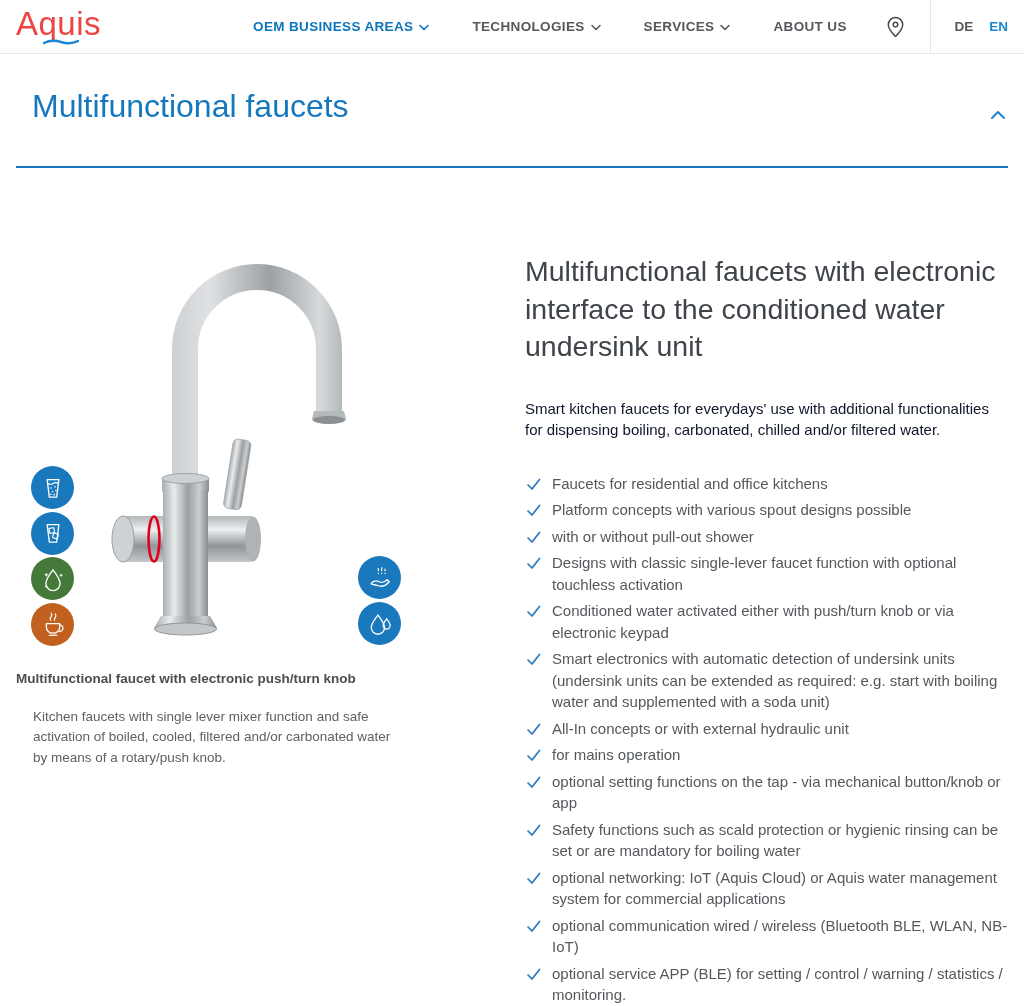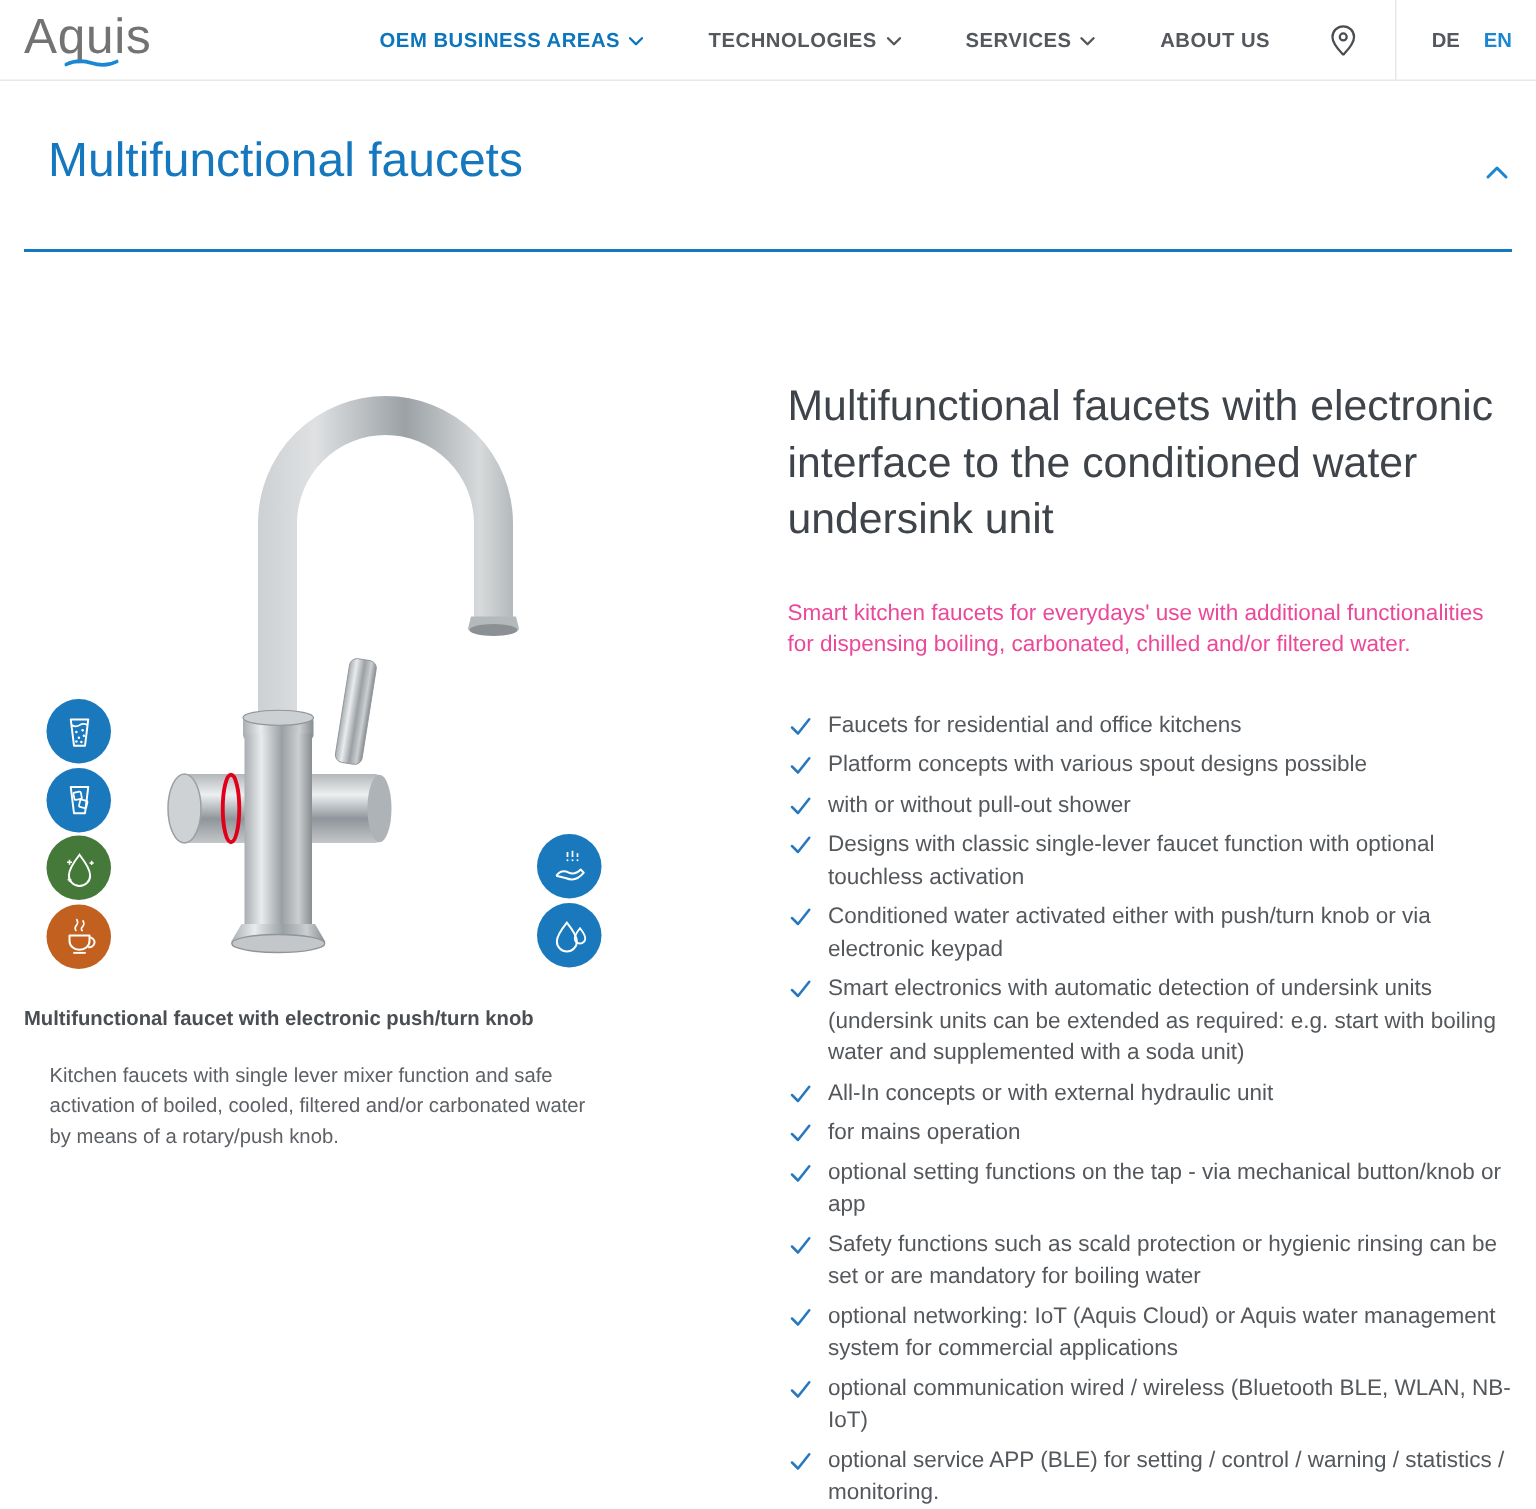--- a/index.html
+++ b/index.html
@@ -9,21 +9,21 @@
     font-family:"Liberation Sans", sans-serif;
     background:#ffffff; color:#54585c;
     overflow:hidden;
   }
   
   .header {
     display:flex; align-items:center;
     height:54px; padding:0 0 0 16px;
     border-bottom:1px solid #e7e8ea;
   }
-  .logo { position:relative; color:#737373; font-size:33px; line-height:1; letter-spacing:.5px; text-decoration:none; font-weight:400; padding-bottom:6px;}
+  .logo { position:relative; color:#ef4444; font-size:33px; line-height:1; letter-spacing:.5px; text-decoration:none; font-weight:400; padding-bottom:6px;}
   .logo .wave { position:absolute; left:27px; bottom:0px; }
   .nav { display:flex; gap:43px; margin-left:152px; align-items:center; }
   .nav-item { display:flex; align-items:center; gap:6px; font-size:13.5px; font-weight:700; letter-spacing:.35px; color:#54585c; text-decoration:none; }
   .nav-item.active { color:#0c76bc;text-align:right; }
   .nav-item .chev { margin-top:1px; }
   .hdr-right { margin-left:auto; display:flex; align-items:center; height:54px; }
   .pin-btn { display:flex; align-items:center; justify-content:center; width:34px; height:34px; cursor:pointer; margin-right:18px; }
   .hdr-divider { width:1px; height:54px; background:#e7e8ea; }
   .lang { display:flex; gap:16px; padding:0 16px 0 23px; font-size:13.5px; font-weight:700; }
   .lang a { text-decoration:none; }
@@ -43,21 +43,21 @@
   .faucet { position:absolute; left:74px; top:0; }
   .icon-stack { position:absolute; display:flex; flex-direction:column; }
   .icon-stack.left { left:15px; top:265px; }
   .icon-stack.right { left:342px; top:355px; }
   .circle { width:43px; height:43px; border-radius:50%; display:flex; align-items:center; justify-content:center; margin-bottom:2.5px; }
   .caption { width:402px; font-size:13.5px; line-height:20.5px; }
   .caption-title { font-weight:700; color:#4a4e53; margin:0 0 1px; }
   .caption-text { color:#5d6165; margin:17px; }
   
   .details-heading { margin:52px 0 0; font-size:28.5px; line-height:37.5px; font-weight:400; color:#3f444a; }
-  .intro { margin:32px 0 0; font-size:15px; line-height:21px; color:#ec4899; }
+  .intro { margin:32px 0 0; font-size:15px; line-height:21px; color:#0f172a; }
   .features { list-style:none; margin:33px 0 16px; padding:0; }
   .features li { position:relative; padding-left:27px; font-size:15px; line-height:21.5px; color:#54585c; margin-bottom:5px; }
   .features li .check { position:absolute; left:1px; top:4px; }
   svg { display:block; }
 </style>
 </head>
 <body>
 
 <div class="header">
   <a class="logo" href="#">

